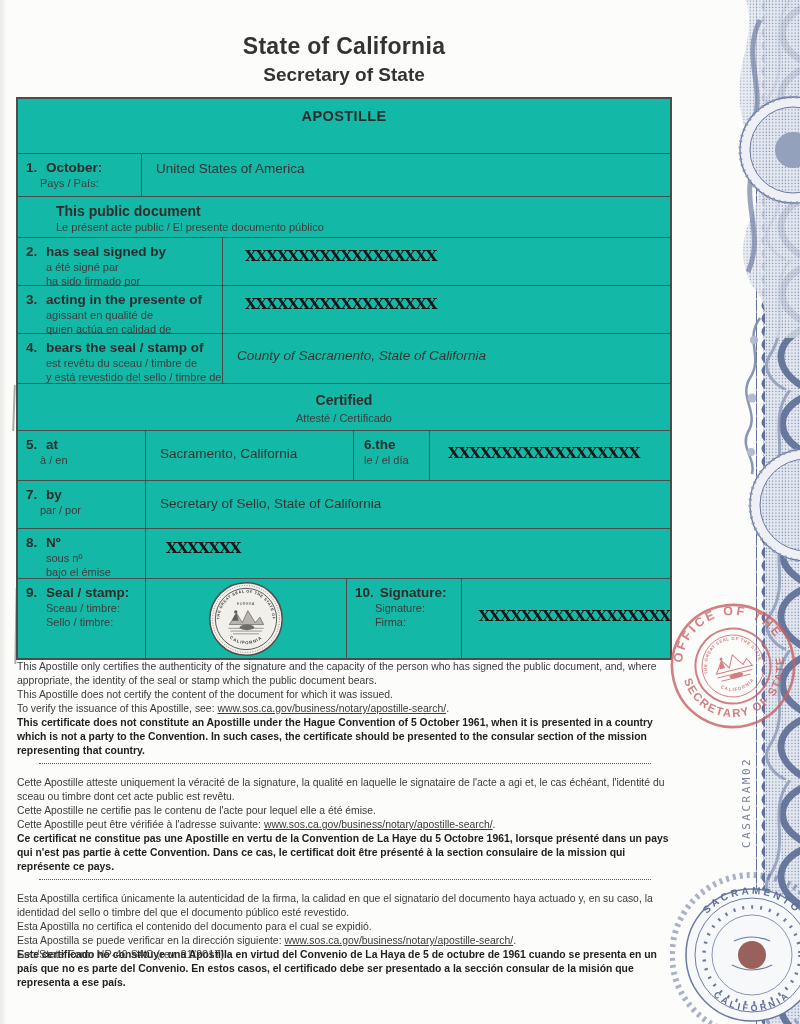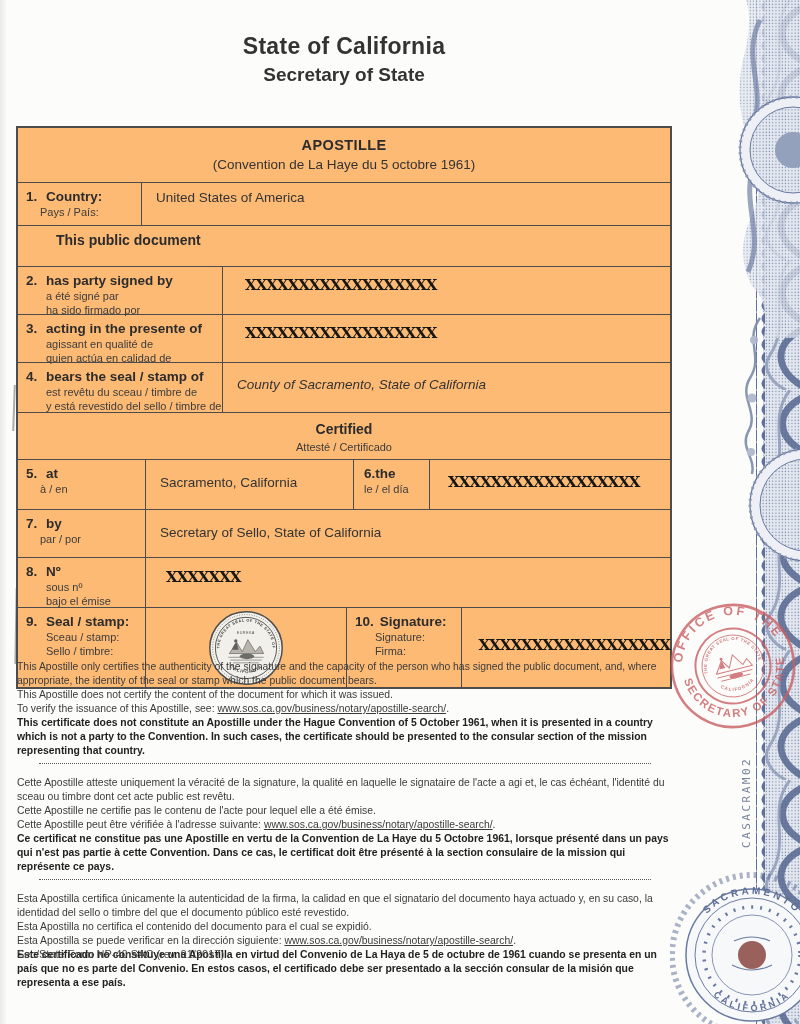--- a/index.html
+++ b/index.html
@@ -7,21 +7,21 @@
         font-family:"Liberation Sans",sans-serif;color:#2f2f2f;}
   .page::before{content:"";position:absolute;left:0;top:0;width:7px;height:100%;
         background:linear-gradient(90deg,#d9d9d4,rgba(255,255,255,0));opacity:.55;pointer-events:none;}
 
   
   .doc-titles{position:absolute;left:16px;top:33px;width:656px;text-align:center;}
   .doc-title{font-size:23px;font-weight:bold;color:#333;letter-spacing:.3px;}
   .doc-subtitle{font-size:19px;font-weight:bold;color:#333;margin-top:4px;}
 
   
-  .form-box{position:absolute;left:16px;top:97px;width:652px;border:2px solid #4c4c4c;background:#fdba74;margin-top:29px;}
+  .form-box{position:absolute;left:16px;top:97px;width:652px;border:2px solid #4c4c4c;background:#14b8a6;}
   .frow{display:flex;box-sizing:border-box;}
   .frow + .frow{border-top:1.5px solid #4c4c4c;}
   .cell{box-sizing:border-box;}
   .div-r{border-right:1.5px solid #4c4c4c;}
   .lblrow{display:flex;gap:6px;padding:6px 4px 0 8px;font-weight:bold;font-size:13.5px;color:#2c2c2c;}
   .lblrow .num{min-width:14px;}
   .sub{font-size:11px;color:#3c3c3c;margin:2px 0 0 28px;line-height:13px;font-weight:normal;}
   .val{font-size:13.5px;color:#333;}
   .xval{font-family:"DejaVu Serif",serif;font-size:15px;font-weight:600;letter-spacing:-1px;color:#171717;}
   .hdr-cell{width:100%;text-align:center;padding-top:9px;}
@@ -137,46 +137,46 @@
   <div class="doc-titles">
     <div class="doc-title">State of California</div>
     <div class="doc-subtitle">Secretary of State</div>
   </div>
 
   <div class="form-box">
 
     <div class="frow" style="height:54px;">
       <div class="cell hdr-cell">
         <div class="hdr-title">APOSTILLE</div>
-        <div class="hdr-sub">(Convention de La Haye du 5 octobre 1961)</div>
       </div>
     </div>
 
     <div class="frow" style="height:43px;">
       <div class="cell div-r" style="width:124px;">
         <div class="lblrow">
             <span class="num">1.</span>
-            <span>Country:</span>
+            <span>October:</span>
           </div>
         <div class="sub" style="margin-left:22px;">Pays / País:</div>
       </div>
       <div class="cell val" style="padding:7px 0 0 14px;">United States of America</div>
     </div>
 
     <div class="frow" style="height:41px;">
       <div class="cell pub-cell">
         <div class="pub-title">This public document</div>
+        <div class="sub" style="margin-left:0;">Le présent acte public / El presente documento público</div>
       </div>
     </div>
 
     <div class="frow" style="height:48px;">
       <div class="cell div-r" style="width:205px;">
         <div class="lblrow">
             <span class="num">2.</span>
-            <span>has party signed by</span>
+            <span>has seal signed by</span>
           </div>
         <div class="sub">a été signé par</div>
         <div class="sub" style="margin-top:1px;">ha sido firmado por</div>
       </div>
       <div class="cell xval" style="padding:9px 0 0 22px;">XXXXXXXXXXXXXXXXXX</div>
     </div>
 
     <div class="frow" style="height:48px;">
       <div class="cell div-r" style="width:205px;">
         <div class="lblrow">
@@ -249,21 +249,21 @@
       </div>
       <div class="cell xval" style="padding:10px 0 0 20px;">XXXXXXX</div>
     </div>
 
     <div class="frow" style="height:80px;">
       <div class="cell div-r" style="width:128px;">
         <div class="lblrow">
             <span class="num">9.</span>
             <span>Seal / stamp:</span>
           </div>
-        <div class="sub">Sceau / stamp:</div>
+        <div class="sub">Sceau / timbre:</div>
         <div class="sub" style="margin-top:1px;">Sello / timbre:</div>
       </div>
       <div class="cell div-r" style="width:202px;display:flex;align-items:center;justify-content:center;">
 
         <svg width="78" height="78" viewBox="0 0 84 84" xmlns="http://www.w3.org/2000/svg" xmlns:xlink="http://www.w3.org/1999/xlink">
           <defs>
             <path id="gsTop" d="M 13.5 42 A 28.5 28.5 0 0 1 70.5 42"></path>
             <path id="gsBot" d="M 15 42 A 27 27 0 0 0 69 42"></path>
           </defs>
           <circle cx="42" cy="42" r="39" fill="#f2f0ea" stroke="#4f4f4f" stroke-width="1.6"></circle>

